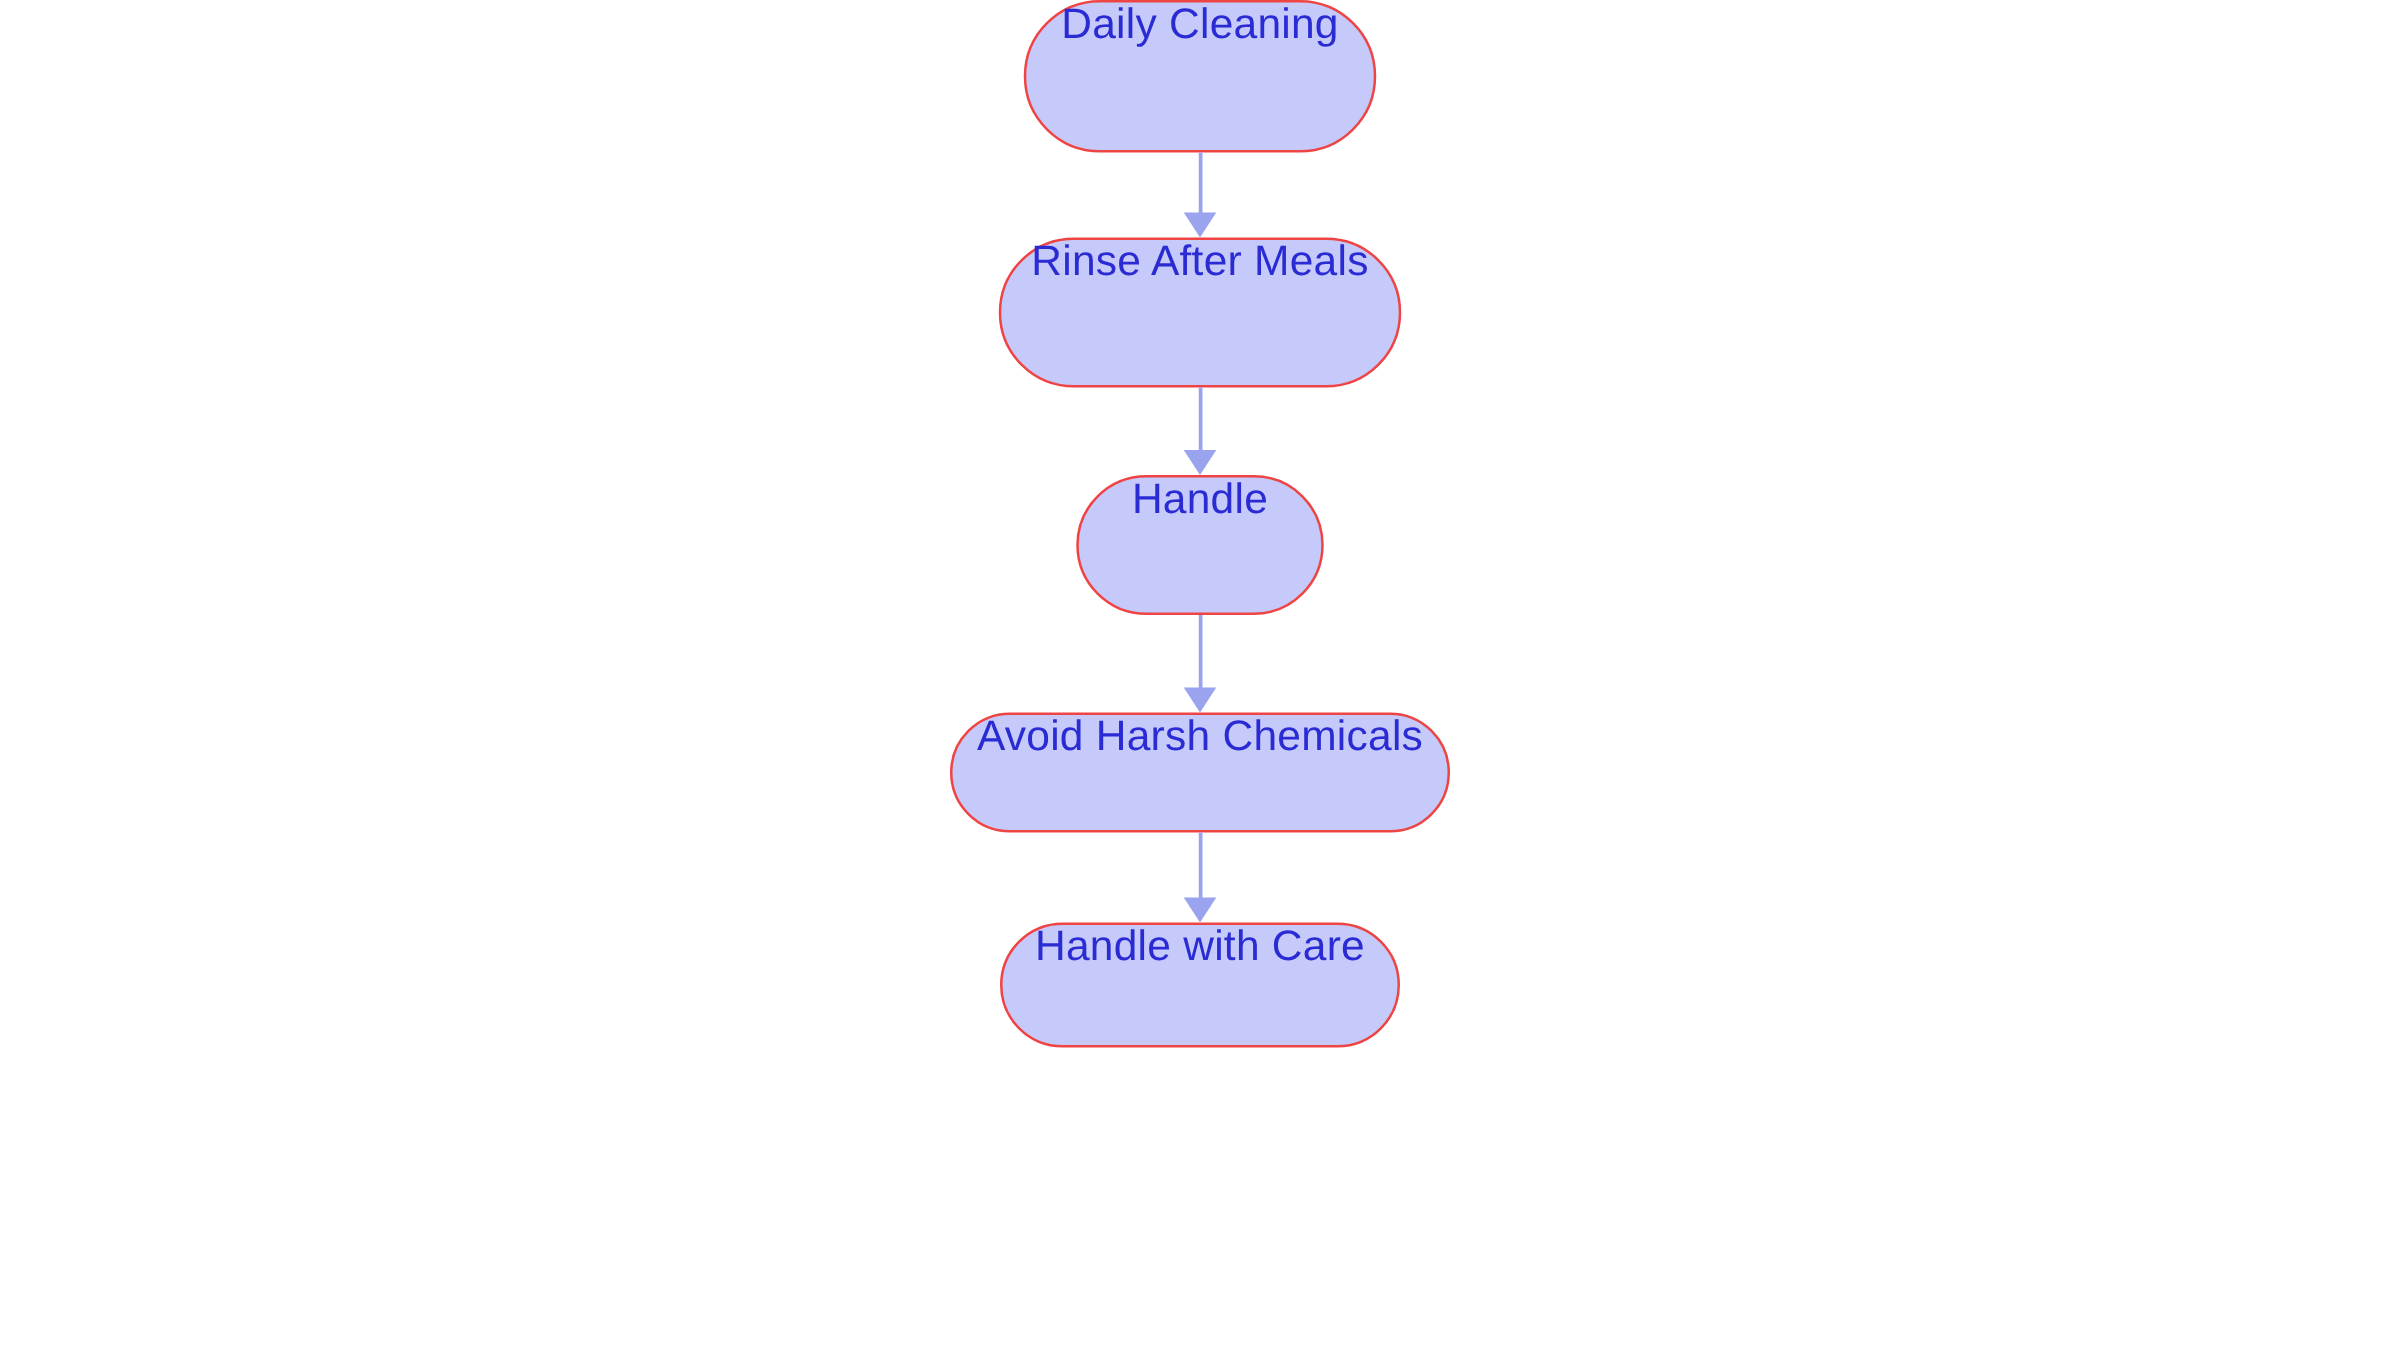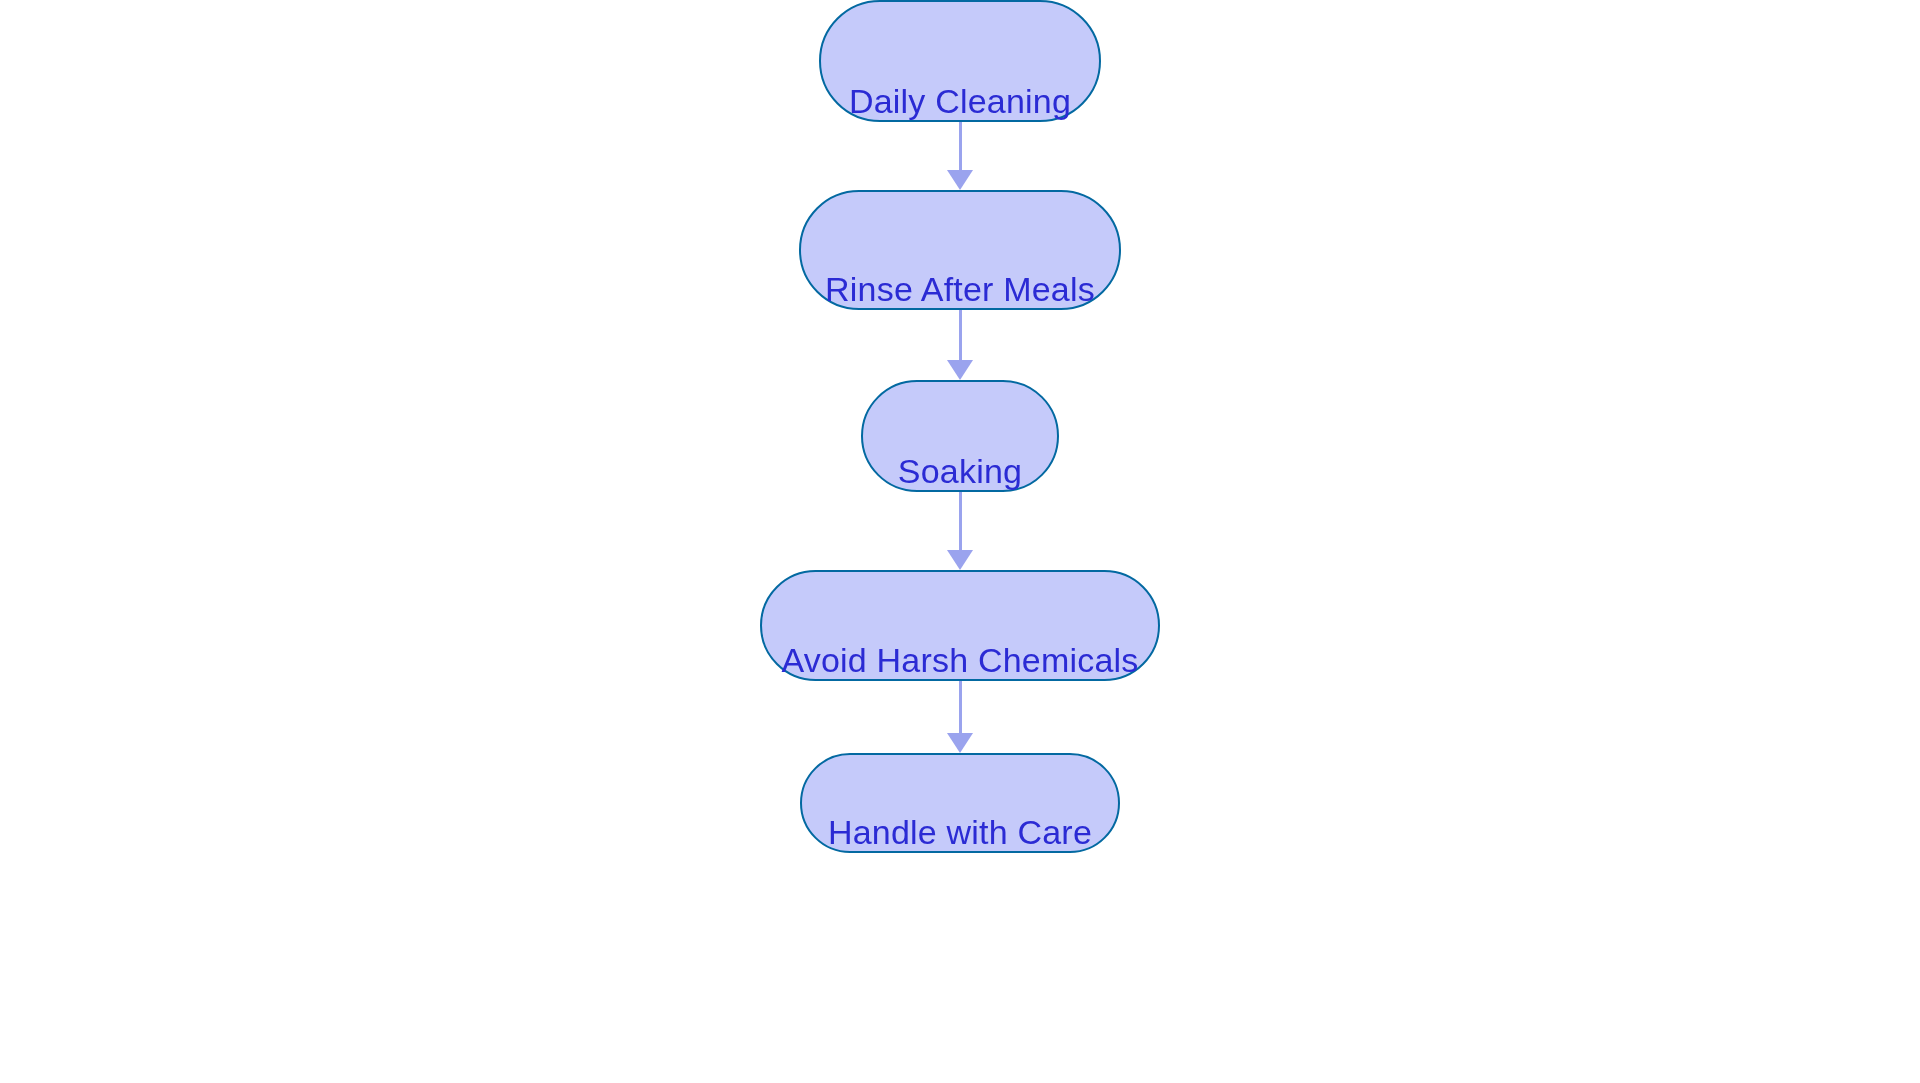--- a/index.html
+++ b/index.html
@@ -28,24 +28,24 @@
     width: 1920px;
     height: 1083px;
     display: flex;
     flex-direction: column;
     align-items: center;
   }
 
   .flow-node {
     box-sizing: border-box;
     display: flex;
-    align-items: flex-end;
+    align-items: flex-start;
     justify-content: center;
     background: #c5cafa;
-    border: 2px solid #0369a1;
+    border: 2px solid #ef4444;
     border-radius: 999px;
     color: #2b2bd4;
     font-size: 34px;
     font-weight: 400;
     letter-spacing: 0.2px;
     white-space: nowrap;
     line-height: 1;
   }
 
   .node-label {
@@ -75,21 +75,21 @@
     border-left: 13px solid transparent;
     border-right: 13px solid transparent;
     border-top: 20px solid #9aa3ee;
     margin-top: -1px;
   }
 
   
   .n-0 { width: 282px; height: 122px; }
   .n-1 { width: 322px; height: 120px; }
   .n-2 { width: 198px; height: 112px; }
-  .n-3 { width: 400px; height: 111px; }
+  .n-3 { width: 400px; height: 96px; }
   .n-4 { width: 320px; height: 100px; }
 
   
   .c-0 { height: 68px; }
   .c-1 { height: 70px; }
   .c-2 { height: 78px; }
   .c-3 { height: 72px; }
 </style>
 </head>
 <body>
@@ -109,21 +109,21 @@
     <div class="flow-node n-1">
       <span class="node-label">Rinse After Meals</span>
     </div>
 
     <div class="flow-connector c-1">
       <div class="connector-line"></div>
       <div class="connector-head"></div>
     </div>
 
     <div class="flow-node n-2">
-      <span class="node-label">Soaking</span>
+      <span class="node-label">Handle</span>
     </div>
 
     <div class="flow-connector c-2">
       <div class="connector-line"></div>
       <div class="connector-head"></div>
     </div>
 
     <div class="flow-node n-3">
       <span class="node-label">Avoid Harsh Chemicals</span>
     </div>

